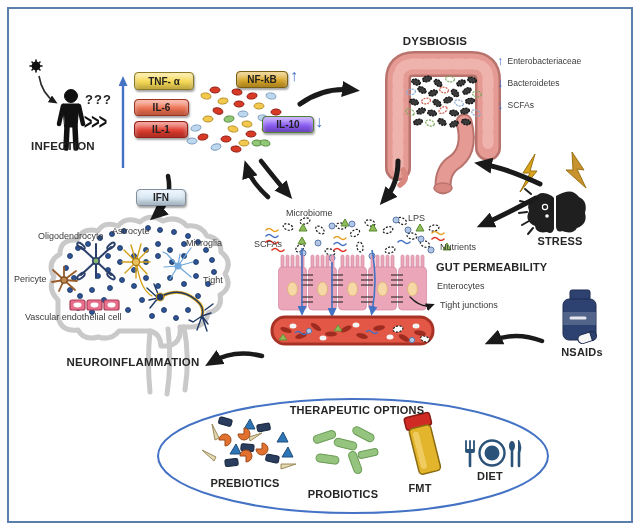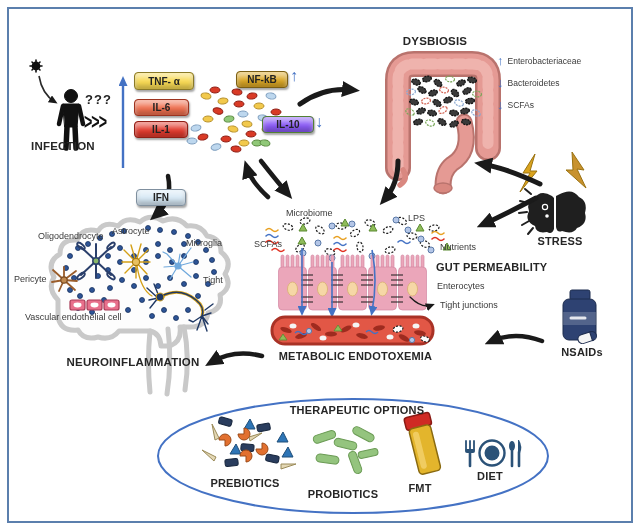--- a/index.html
+++ b/index.html
@@ -509,21 +509,20 @@
 
   <div class="lbl ttl ctr" style="left:530px;top:235px;width:60px">STRESS</div>
 
   <div class="lbl" style="left:286px;top:208px">Microbiome</div>
   <div class="lbl" style="left:408px;top:213px">LPS</div>
   <div class="lbl" style="left:254px;top:239px">SCFAs</div>
   <div class="lbl" style="left:440px;top:242px">Nutrients</div>
   <div class="lbl ttl" style="left:436px;top:261px">GUT PERMEABILITY</div>
   <div class="lbl" style="left:437px;top:281px">Enterocytes</div>
   <div class="lbl" style="left:440px;top:300px">Tight junctions</div>
-  <div class="lbl ttl ctr" style="left:273px;top:350px;width:165px">METABOLIC ENDOTOXEMIA</div>
 
   <div class="lbl" style="left:38px;top:231px">Oligodendrocyte</div>
   <div class="lbl" style="left:112px;top:226px">Astrocyte</div>
   <div class="lbl" style="left:186px;top:238px">Microglia</div>
   <div class="lbl" style="left:14px;top:274px">Pericyte</div>
   <div class="lbl" style="left:203px;top:275px">Tight</div>
   <div class="lbl" style="left:25px;top:312px">Vascular endothelial cell</div>
   <div class="lbl ttl big ctr" style="left:38px;top:356px;width:190px">NEUROINFLAMMATION</div>
 
   <div class="lbl ttl ctr" style="left:556px;top:346px;width:52px">NSAIDs</div>

